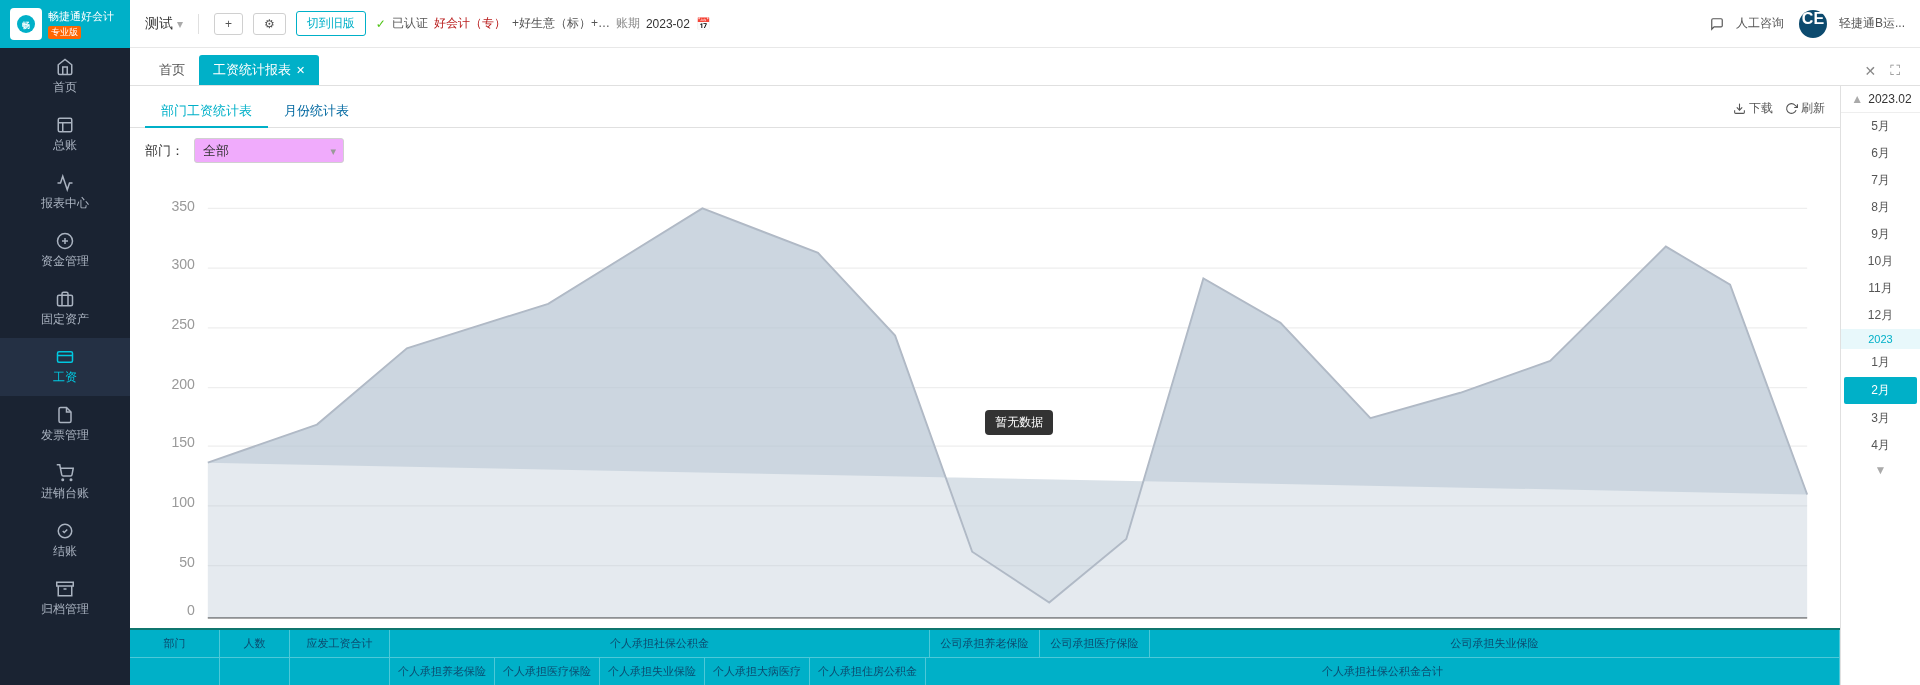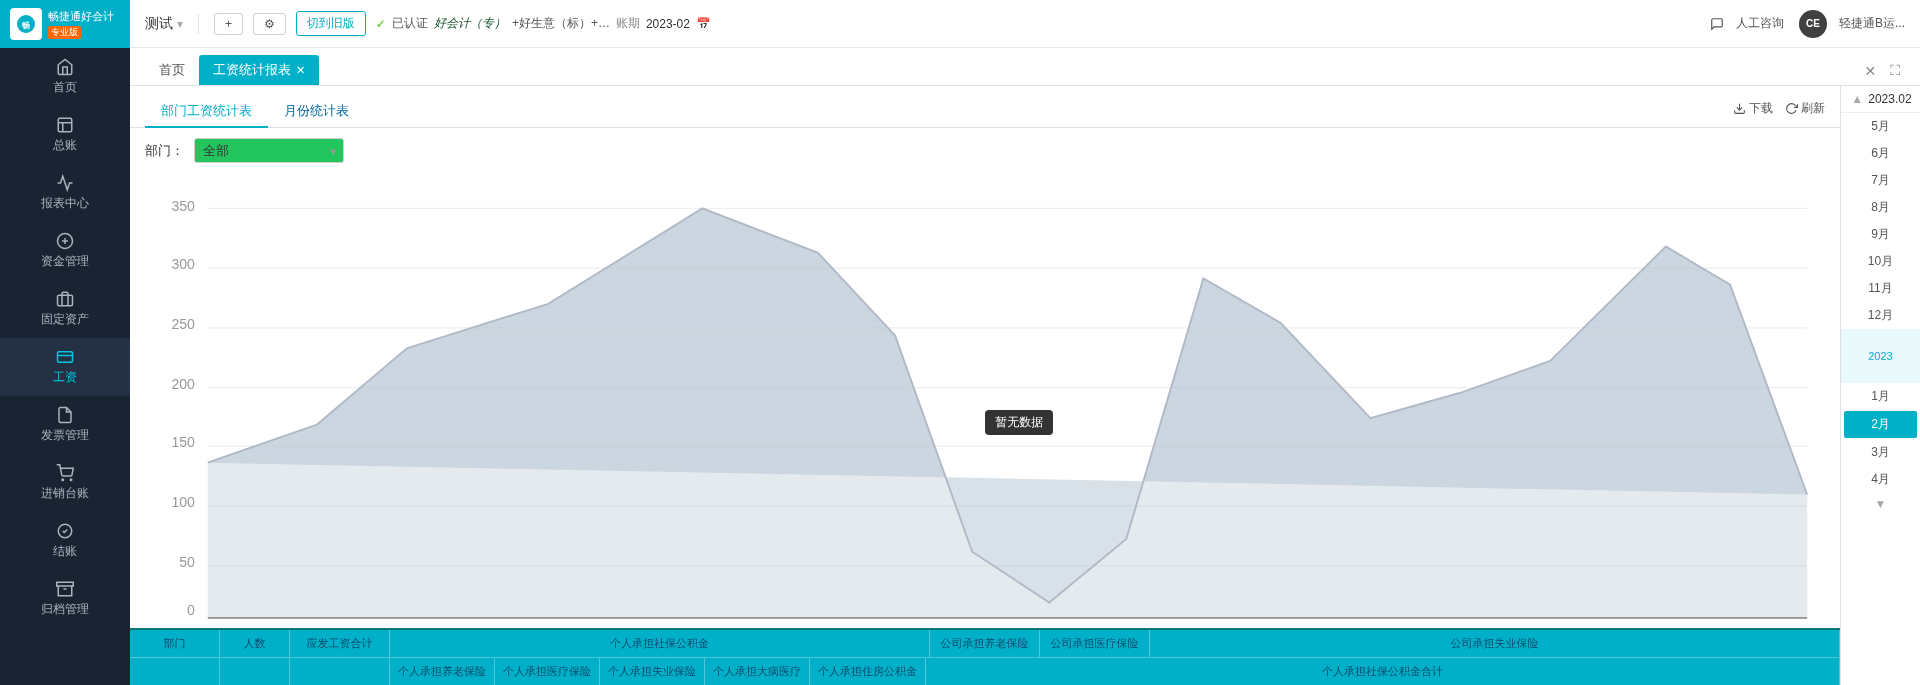--- a/index.html
+++ b/index.html
@@ -89,24 +89,24 @@
       font-size: 12px;
       cursor: pointer;
       color: #555;
     }
     .topbar-btn.primary { border-color: #00b0c8; color: #00b0c8; }
     .topbar-badges { display: flex; align-items: center; gap: 6px; font-size: 12px; color: #555; }
     .topbar-right { margin-left: auto; display: flex; align-items: center; gap: 15px; }
     .topbar-right-item { display: flex; align-items: center; gap: 12px; font-size: 12px; color: #555; cursor: pointer; }
     .avatar-ce {
       width: 28px; height: 28px; border-radius: 50%;
-      background: #404040;
+      background: #0c4a6e;
       color: #fff;
-      display: flex; align-items: center; justify-content: center;
-      font-size: 10px; font-weight: bold;
+      display: flex; justify-content: center;
+      font-size: 16px; font-weight: bold;
     }
 
     
     .tabbar {
       background: #fff;
       height: 38px;
       display: flex;
       align-items: flex-end;
       padding: 0 15px;
       border-bottom: 1px solid #e0e0e0;
@@ -190,21 +190,21 @@
       gap: 10px;
       flex-shrink: 0;
     }
     .filter-label { font-size: 13px; color: #333; }
     .filter-select {
       border: 1px solid #d0d0d0;
       border-radius: 3px;
       padding: 4px 25px 4px 8px;
       font-size: 13px;
       color: #333;
-      background: #22c55e;
+      background: #f0abfc;
       cursor: pointer;
       appearance: none;
       width: 150px;
       position: relative;
     }
     .filter-select-wrapper {
       position: relative;
       display: inline-block;
     }
     .filter-select-wrapper::after {
@@ -305,21 +305,21 @@
       font-size: 12px;
     }
     .date-item.active {
       background: #00b0c8;
       color: #fff;
       border-radius: 2px;
       margin: 1px 3px;
     }
     .date-section-label {
       background: #e8f8fb;
-      padding: 21px 5px;
+      padding: 4px 5px;
       color: #00b0c8;
       font-size: 11px;
       text-align: center;
     }
     .modal-ctrl-btn {
       background: none;
       border: none;
       cursor: pointer;
       font-size: 14px;
       color: #888;
@@ -428,21 +428,21 @@
       <span>测试</span>
       <span style="color:#aaa;font-size:12px;">▾</span>
     </span>
     <div class="topbar-divider"></div>
     <button class="topbar-btn">+</button>
     <button class="topbar-btn">⚙</button>
     <button class="topbar-btn primary">切到旧版</button>
     <div class="topbar-badges">
       <span style="color:#52c41a;">✓</span>
       <span>已认证</span>
-      <span style="color:#14532d;font-style:italic;">好会计（专）</span>
+      <span style="color:#b91c1c;">好会计（专）</span>
       <span>+好生意（标）+…</span>
       <span style="color:#888;">账期</span>
       <span style="color:#333;font-weight:500;">2023-02</span>
       <span style="color:#aaa;">📅</span>
     </div>
     <div class="topbar-right">
       <div class="topbar-right-item">
         <svg width="14" height="14" viewBox="0 0 24 24" fill="none" stroke="#555" stroke-width="2">
             <path d="M21 15a2 2 0 01-2 2H7l-4 4V5a2 2 0 012-2h14a2 2 0 012 2z"></path>
           </svg>

